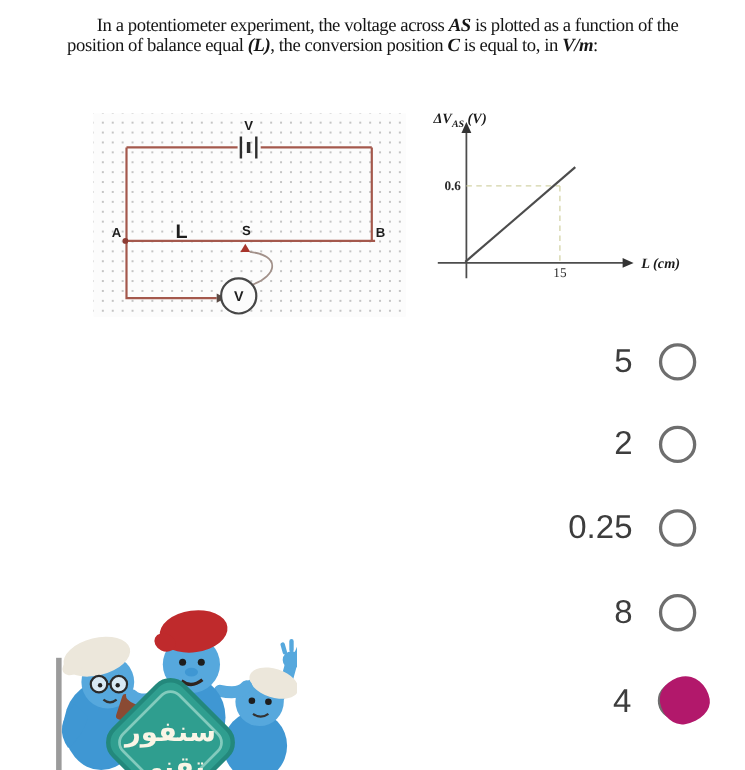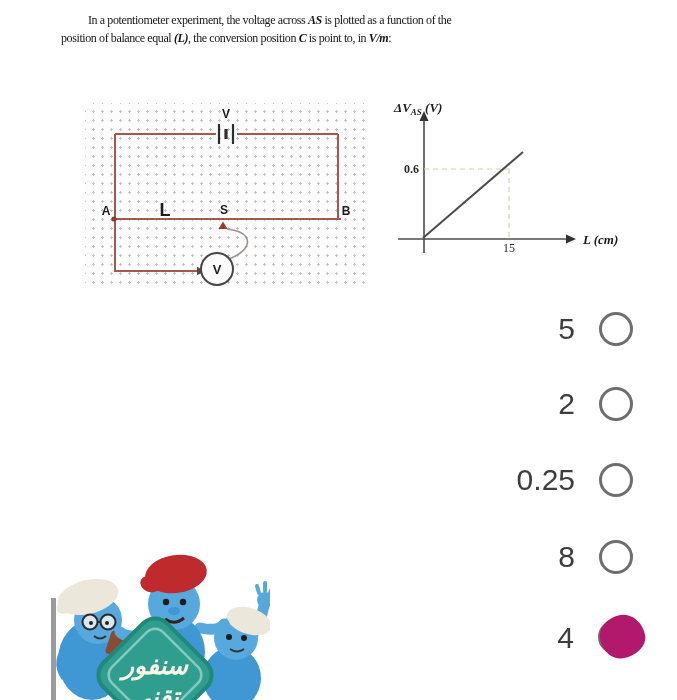--- a/index.html
+++ b/index.html
@@ -1,20 +1,20 @@
 <!DOCTYPE html>
 <html><head>
 <meta charset="utf-8">
 <style>
   html,body{margin:0;padding:0;background:#fff;}
   .page{position:relative;width:677px;height:700px;background:#ffffff;overflow:hidden;
         font-family:"Liberation Serif",serif;}
 
   
-  .qline{position:absolute;white-space:nowrap;font-size:12px;letter-spacing:-0.4px;
+  .qline{position:absolute;white-space:nowrap;font-size:17px;letter-spacing:-0.4px;
          color:#161616;}
   .qline1{left:88px;top:13px;}
   .qline2{left:61px;top:31px;}
   .bi{font-weight:700;font-style:italic;}
 
   
   .circuit{position:absolute;left:85px;top:103px;width:284px;height:185px;
            background-color:#fcfcfc;
            background-image:radial-gradient(circle,#c4c4c4 1px,rgba(0,0,0,0) 1.3px);
            background-size:9px 9px;background-position:4px 4px;}
@@ -29,31 +29,31 @@
              margin-right:24px;line-height:1;}
   .radio{width:28px;height:28px;border:3.5px solid #6e6e6e;border-radius:50%;
          background:#fff;box-sizing:content-box;}
   .sel-wrap{position:relative;width:35px;height:35px;}
   .sel-wrap .radio{position:absolute;left:0;top:0;}
   .sel-blob{position:absolute;left:2px;top:-5px;width:45px;height:43px;
             border-radius:53% 47% 58% 42% / 46% 57% 43% 54%;
             transform:rotate(-10deg);}
 
   
-  .watermark{position:absolute;left:28px;top:540px;width:242px;height:160px;overflow:hidden;font-style:italic;}
+  .watermark{position:absolute;left:28px;top:540px;width:242px;height:160px;overflow:hidden;}
 
   svg text{user-select:none;}
 </style>
 </head>
 <body>
 
 <div class="page">
 
   <div class="qline qline1"><span>In a potentiometer experiment, the voltage across </span><span class="bi">AS</span><span> is plotted as a function of the</span></div>
-  <div class="qline qline2"><span>position of balance equal </span><span class="bi">(L)</span><span>, the conversion position </span><span class="bi">C</span><span> is point to, in </span><span class="bi">V/m</span><span>:</span></div>
+  <div class="qline qline2"><span>position of balance equal </span><span class="bi">(L)</span><span>, the conversion position </span><span class="bi">C</span><span> is equal to, in </span><span class="bi">V/m</span><span>:</span></div>
 
   <div class="circuit">
     <svg width="284" height="185" viewBox="0 0 284 185">
 
       <g stroke="#a4584c" stroke-width="2" fill="none">
         <path d="M30,31 H131"></path>
         <path d="M152,31 H253"></path>
         <path d="M30,31 V116"></path>
         <path d="M253,31 V116"></path>
         <path d="M29,116 H256"></path>

